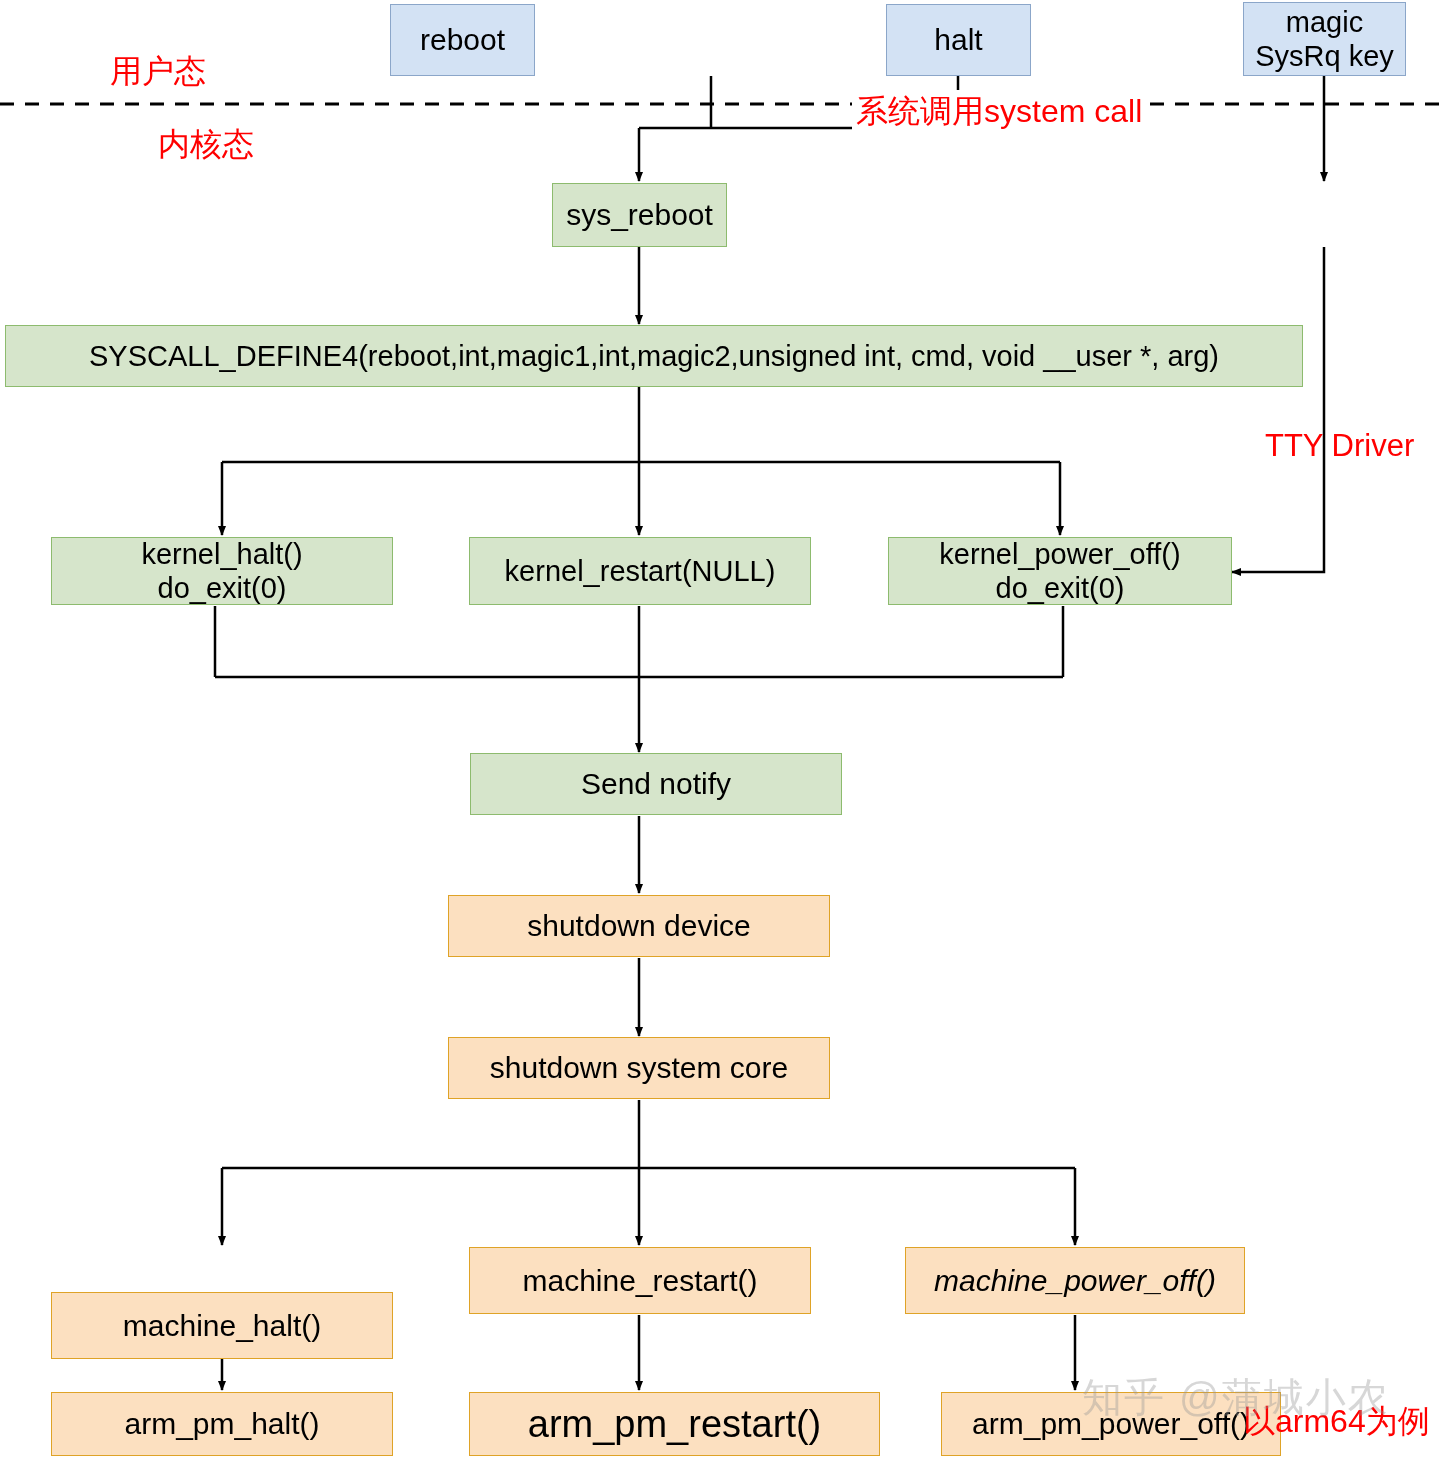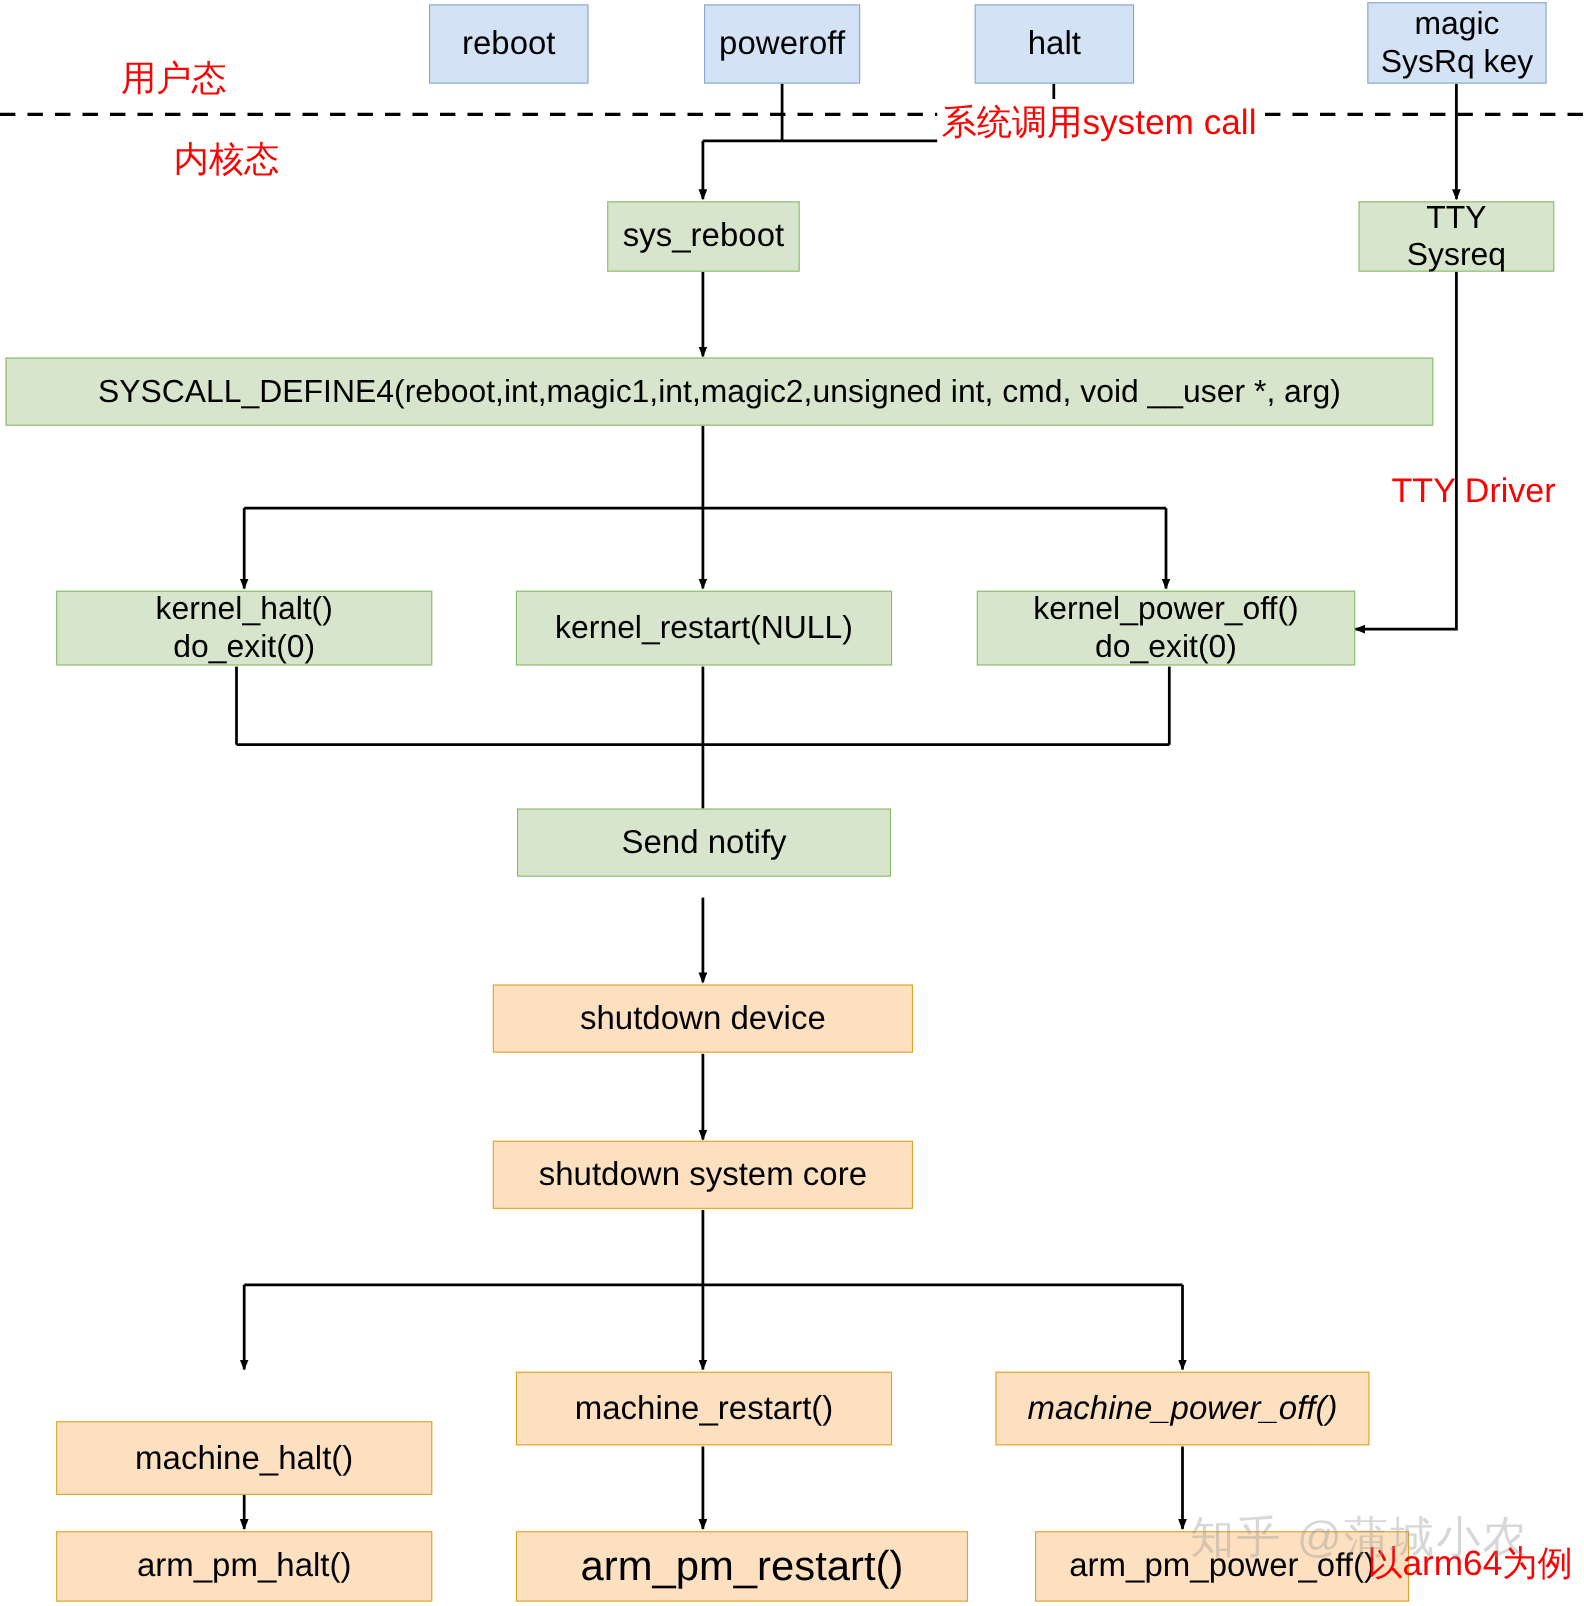--- a/index.html
+++ b/index.html
@@ -113,43 +113,40 @@
     <path d="M639,1168 L639,1245" stroke="#000000" stroke-width="2.5" fill="none" marker-end="url(#arrow)"></path>
     <path d="M1075,1168 L1075,1245" stroke="#000000" stroke-width="2.5" fill="none" marker-end="url(#arrow)"></path>
 
     <path d="M222,1315 L222,1390" stroke="#000000" stroke-width="2.5" fill="none" marker-end="url(#arrow)"></path>
     <path d="M639,1315 L639,1390" stroke="#000000" stroke-width="2.5" fill="none" marker-end="url(#arrow)"></path>
     <path d="M1075,1315 L1075,1390" stroke="#000000" stroke-width="2.5" fill="none" marker-end="url(#arrow)"></path>
   </svg>
 
   <div class="node n-blue" style="left:390px; top:4px; width:145px; height:72px; font-size:30px;">reboot</div>
 
-  <div class="node n-blue" style="left:640px; top:4px; width:142px; height:72px; font-size:30px;">poweroff</div>
 
   <div class="node n-blue" style="left:886px; top:4px; width:145px; height:72px; font-size:30px;">halt</div>
 
   <div class="node n-blue" style="left:1243px; top:2px; width:163px; height:74px; font-size:29px;">magic
 SysRq key</div>
 
   <div class="node n-green" style="left:552px; top:183px; width:175px; height:64px; font-size:30px;">sys_reboot</div>
 
-  <div class="node n-green" style="left:1235px; top:183px; width:178px; height:64px; font-size:29px;">TTY
-Sysreq</div>
 
   <div class="node n-green" style="left:5px; top:325px; width:1298px; height:62px; font-size:29px; white-space:nowrap;">SYSCALL_DEFINE4(reboot,int,magic1,int,magic2,unsigned int, cmd, void __user *, arg)</div>
 
   <div class="node n-green" style="left:51px; top:537px; width:342px; height:68px; font-size:29px;text-align:center;">kernel_halt()
 do_exit(0)</div>
 
   <div class="node n-green" style="left:469px; top:537px; width:342px; height:68px; font-size:29px;">kernel_restart(NULL)</div>
 
   <div class="node n-green" style="left:888px; top:537px; width:344px; height:68px; font-size:29px;">kernel_power_off()
 do_exit(0)</div>
 
-  <div class="node n-green" style="left:470px; top:735px; width:340px; height:62px; font-size:30px;">Send notify</div>
+  <div class="node n-green" style="left:470px; top:753px; width:372px; height:62px; font-size:30px;">Send notify</div>
 
   <div class="node n-orange" style="left:448px; top:895px; width:382px; height:62px; font-size:30px;">shutdown device</div>
 
   <div class="node n-orange" style="left:448px; top:1037px; width:382px; height:62px; font-size:30px;">shutdown system core</div>
 
   <div class="node n-orange" style="left:51px; top:1247px; width:342px; height:67px; font-size:30px;margin-top:45px;">machine_halt()</div>
 
   <div class="node n-orange" style="left:469px; top:1247px; width:342px; height:67px; font-size:30px;">machine_restart()</div>
 
   <div class="node n-orange" style="left:905px; top:1247px; width:340px; height:67px; font-size:30px;font-style:italic;">machine_power_off()</div>

